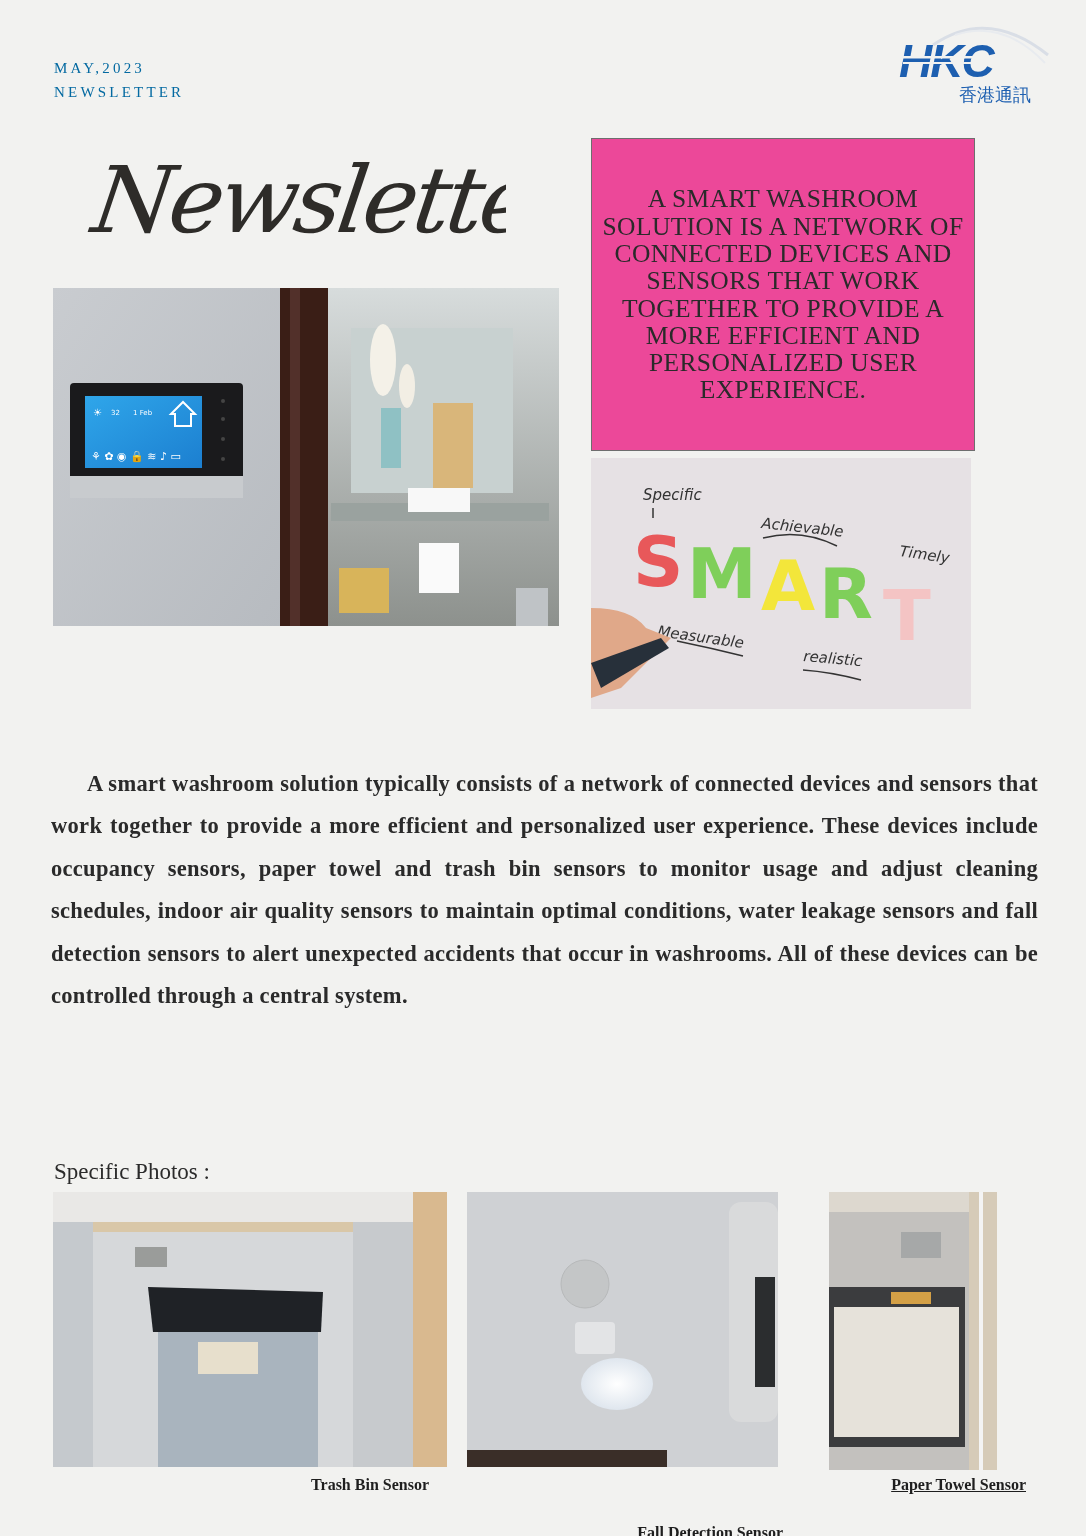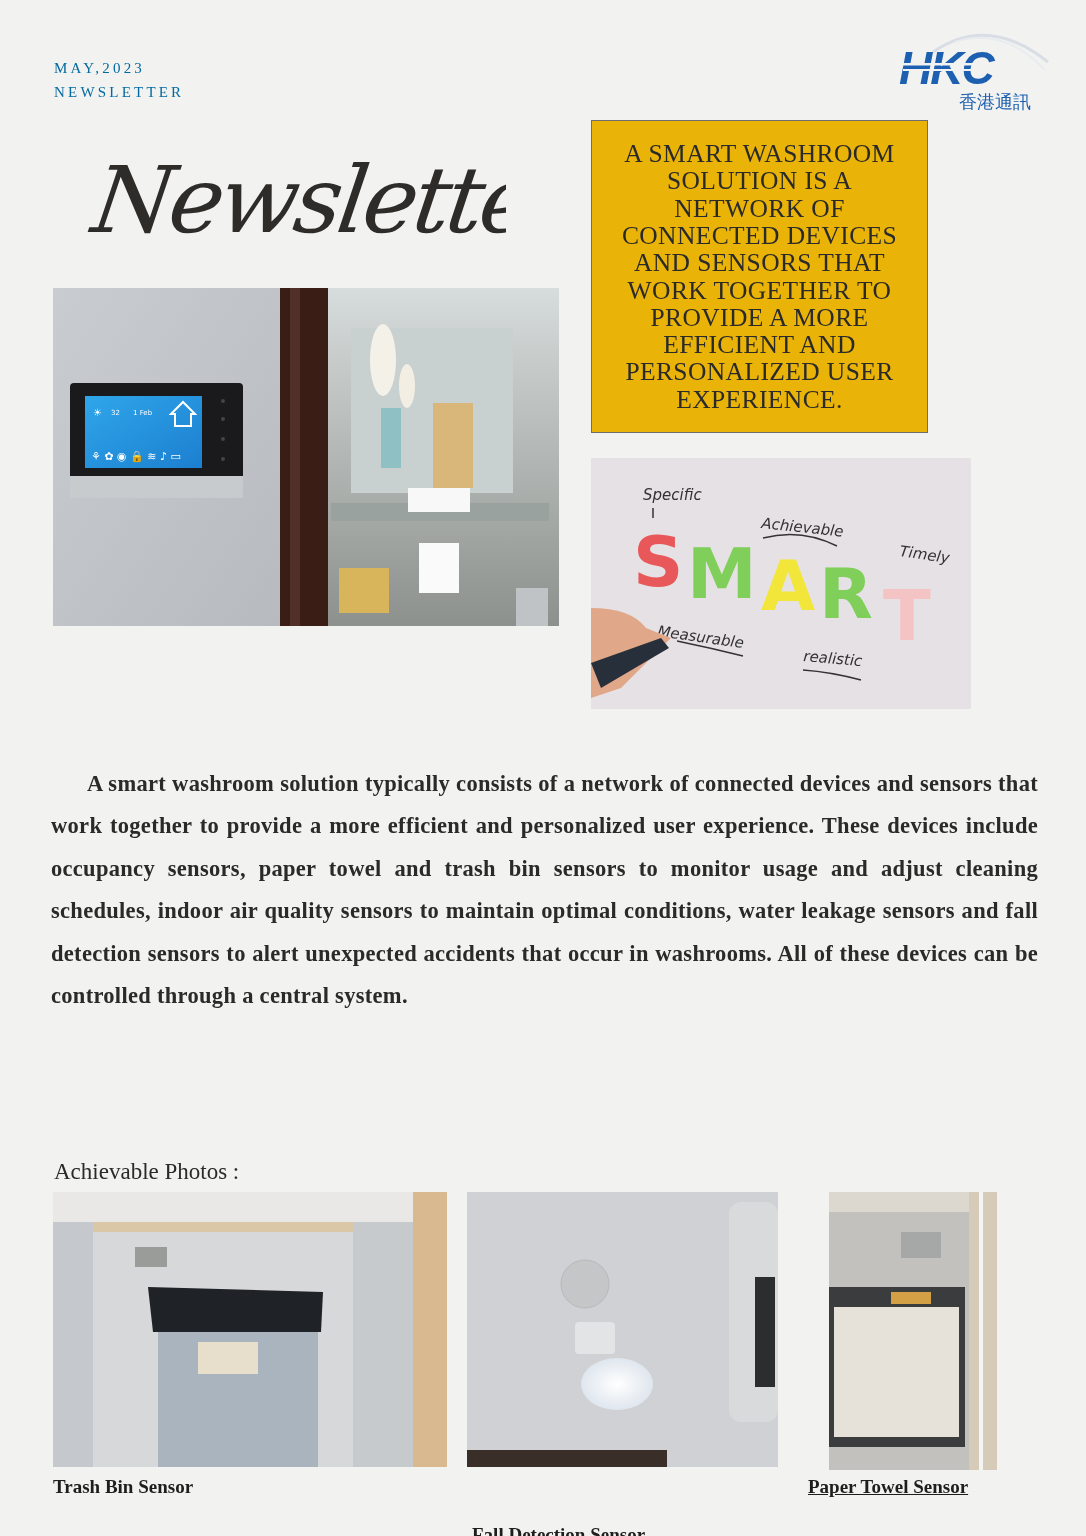--- a/index.html
+++ b/index.html
@@ -6,50 +6,50 @@
   html, body { width: 1086px; height: 1536px; background: #f2f2f0; overflow: hidden; }
   body { position: relative; font-family: "DejaVu Serif", "Liberation Serif", serif; color: #2a2a2a; }
 
   .abs { position: absolute; }
 
   
   .masthead { left: 54px; top: 56px; font-family: "Liberation Serif", serif; font-size: 15px; letter-spacing: 3.2px; line-height: 24px; color: #0369a1; }
   .masthead div { white-space: nowrap; }
 
   
-  .logo { left: 893px; top: 22px; width: 160px; height: 96px; }
+  .logo { left: 893px; top: 15px; width: 160px; height: 96px; }
   .logo svg { width: 100%; height: 100%; display: block; }
 
   
   .script-title { left: 86px; top: 128px; width: 420px; height: 140px; }
   .script-title svg { width: 100%; height: 100%; display: block; }
 
   
-  .quote-box { left: 591px; top: 120px; width: 337px; height: 313px; background: #eab308; border: 1.5px solid #6e6e6e; display: flex; align-items: center; justify-content: center; padding: 14px 10px; }
+  .quote-box { left: 591px; top: 138px; width: 384px; height: 313px; background: #ec4899; border: 1.5px solid #6e6e6e; display: flex; align-items: center; justify-content: center; padding: 14px 10px; }
   .quote-box p { font-family: "Liberation Serif", serif; font-size: 25.5px; line-height: 27.3px; text-align: center; color: #2a2a2a; letter-spacing: 0.4px; text-transform: uppercase; }
 
   
   .photo { overflow: hidden; background: #ccc; }
   .photo svg { width: 100%; height: 100%; display: block; }
   .hero-photo { left: 53px; top: 288px; width: 506px; height: 338px; }
   .smart-photo { left: 591px; top: 458px; width: 380px; height: 251px; }
 
   
   .body-text { left: 51px; top: 715px; width: 987px; font-family: "Liberation Serif", serif; font-size: 22.5px; line-height: 42.4px; text-align: justify; color: #2a2a2a; }
   .body-text p { text-indent: 36px; }
   .body-text p.bold { font-weight: bold; letter-spacing: 0.3px; margin-top: 48px; }
   .body-text p.cond { letter-spacing: -0.2px; }
 
   .ref-label { left: 54px; top: 1159px; font-family: "Liberation Serif", serif; font-size: 23px; color: #2a2a2a; }
 
   .ref-photo-1 { left: 53px; top: 1192px; width: 394px; height: 275px; }
   .ref-photo-2 { left: 467px; top: 1192px; width: 311px; height: 275px; }
   .ref-photo-3 { left: 829px; top: 1192px; width: 168px; height: 278px; }
 
-  .caption { font-family: "Liberation Serif", serif; font-weight: bold; font-size: 19px; color: #1e1e1e; text-align: left; white-space: nowrap; }
+  .caption { font-family: "Liberation Serif", serif; font-weight: bold; font-size: 16px; color: #1e1e1e; text-align: right; white-space: nowrap; }
   .cap-1 { left: 53px; top: 1476px; width: 376px; }
   .cap-2 { left: 472px; top: 1476px; width: 311px; margin-top: 48px; }
   .cap-3 { left: 808px; top: 1476px; width: 218px; text-decoration: underline; }
 </style>
 </head>
 <body>
 
 <div class="abs masthead">
   <div>MAY,2023</div>
   <div>NEWSLETTER</div>
@@ -143,21 +143,21 @@
     <text x="292" y="182" font-size="70" font-weight="bold" fill="#f4c4c4">T</text>
     <path d="M0 150 Q40 150 55 170 L80 180 L30 230 L0 240 Z" fill="#e0a889"></path>
     <path d="M0 205 L70 180 L78 190 L10 230 Z" fill="#27303a"></path>
   </svg>
 </div>
 
 <div class="abs body-text">
   <p class="bold">A smart washroom solution typically consists of a network of connected devices and sensors that work together to provide a more efficient and personalized user experience. These devices include occupancy sensors, paper towel and trash bin sensors to monitor usage and adjust cleaning schedules, indoor air quality sensors to maintain optimal conditions, water leakage sensors and fall detection sensors to alert unexpected accidents that occur in washrooms. All of these devices can be controlled through a central system.</p>
 </div>
 
-<div class="abs ref-label">Achievable Photos :</div>
+<div class="abs ref-label">Specific Photos :</div>
 
 <div class="abs photo ref-photo-1">
   <svg viewBox="0 0 394 275" preserveAspectRatio="none">
     <rect width="394" height="275" fill="#d6d8da"></rect>
     <rect x="0" y="0" width="394" height="30" fill="#e9e8e6"></rect>
     <rect x="32" y="30" width="300" height="10" fill="#d9c7a8"></rect>
     <rect x="0" y="30" width="40" height="245" fill="#c5c9cd"></rect>
     <rect x="300" y="30" width="70" height="245" fill="#c7cacd"></rect>
     <rect x="360" y="0" width="34" height="275" fill="#d9b98f"></rect>
     <rect x="82" y="55" width="32" height="20" fill="#9a9c9a"></rect>

